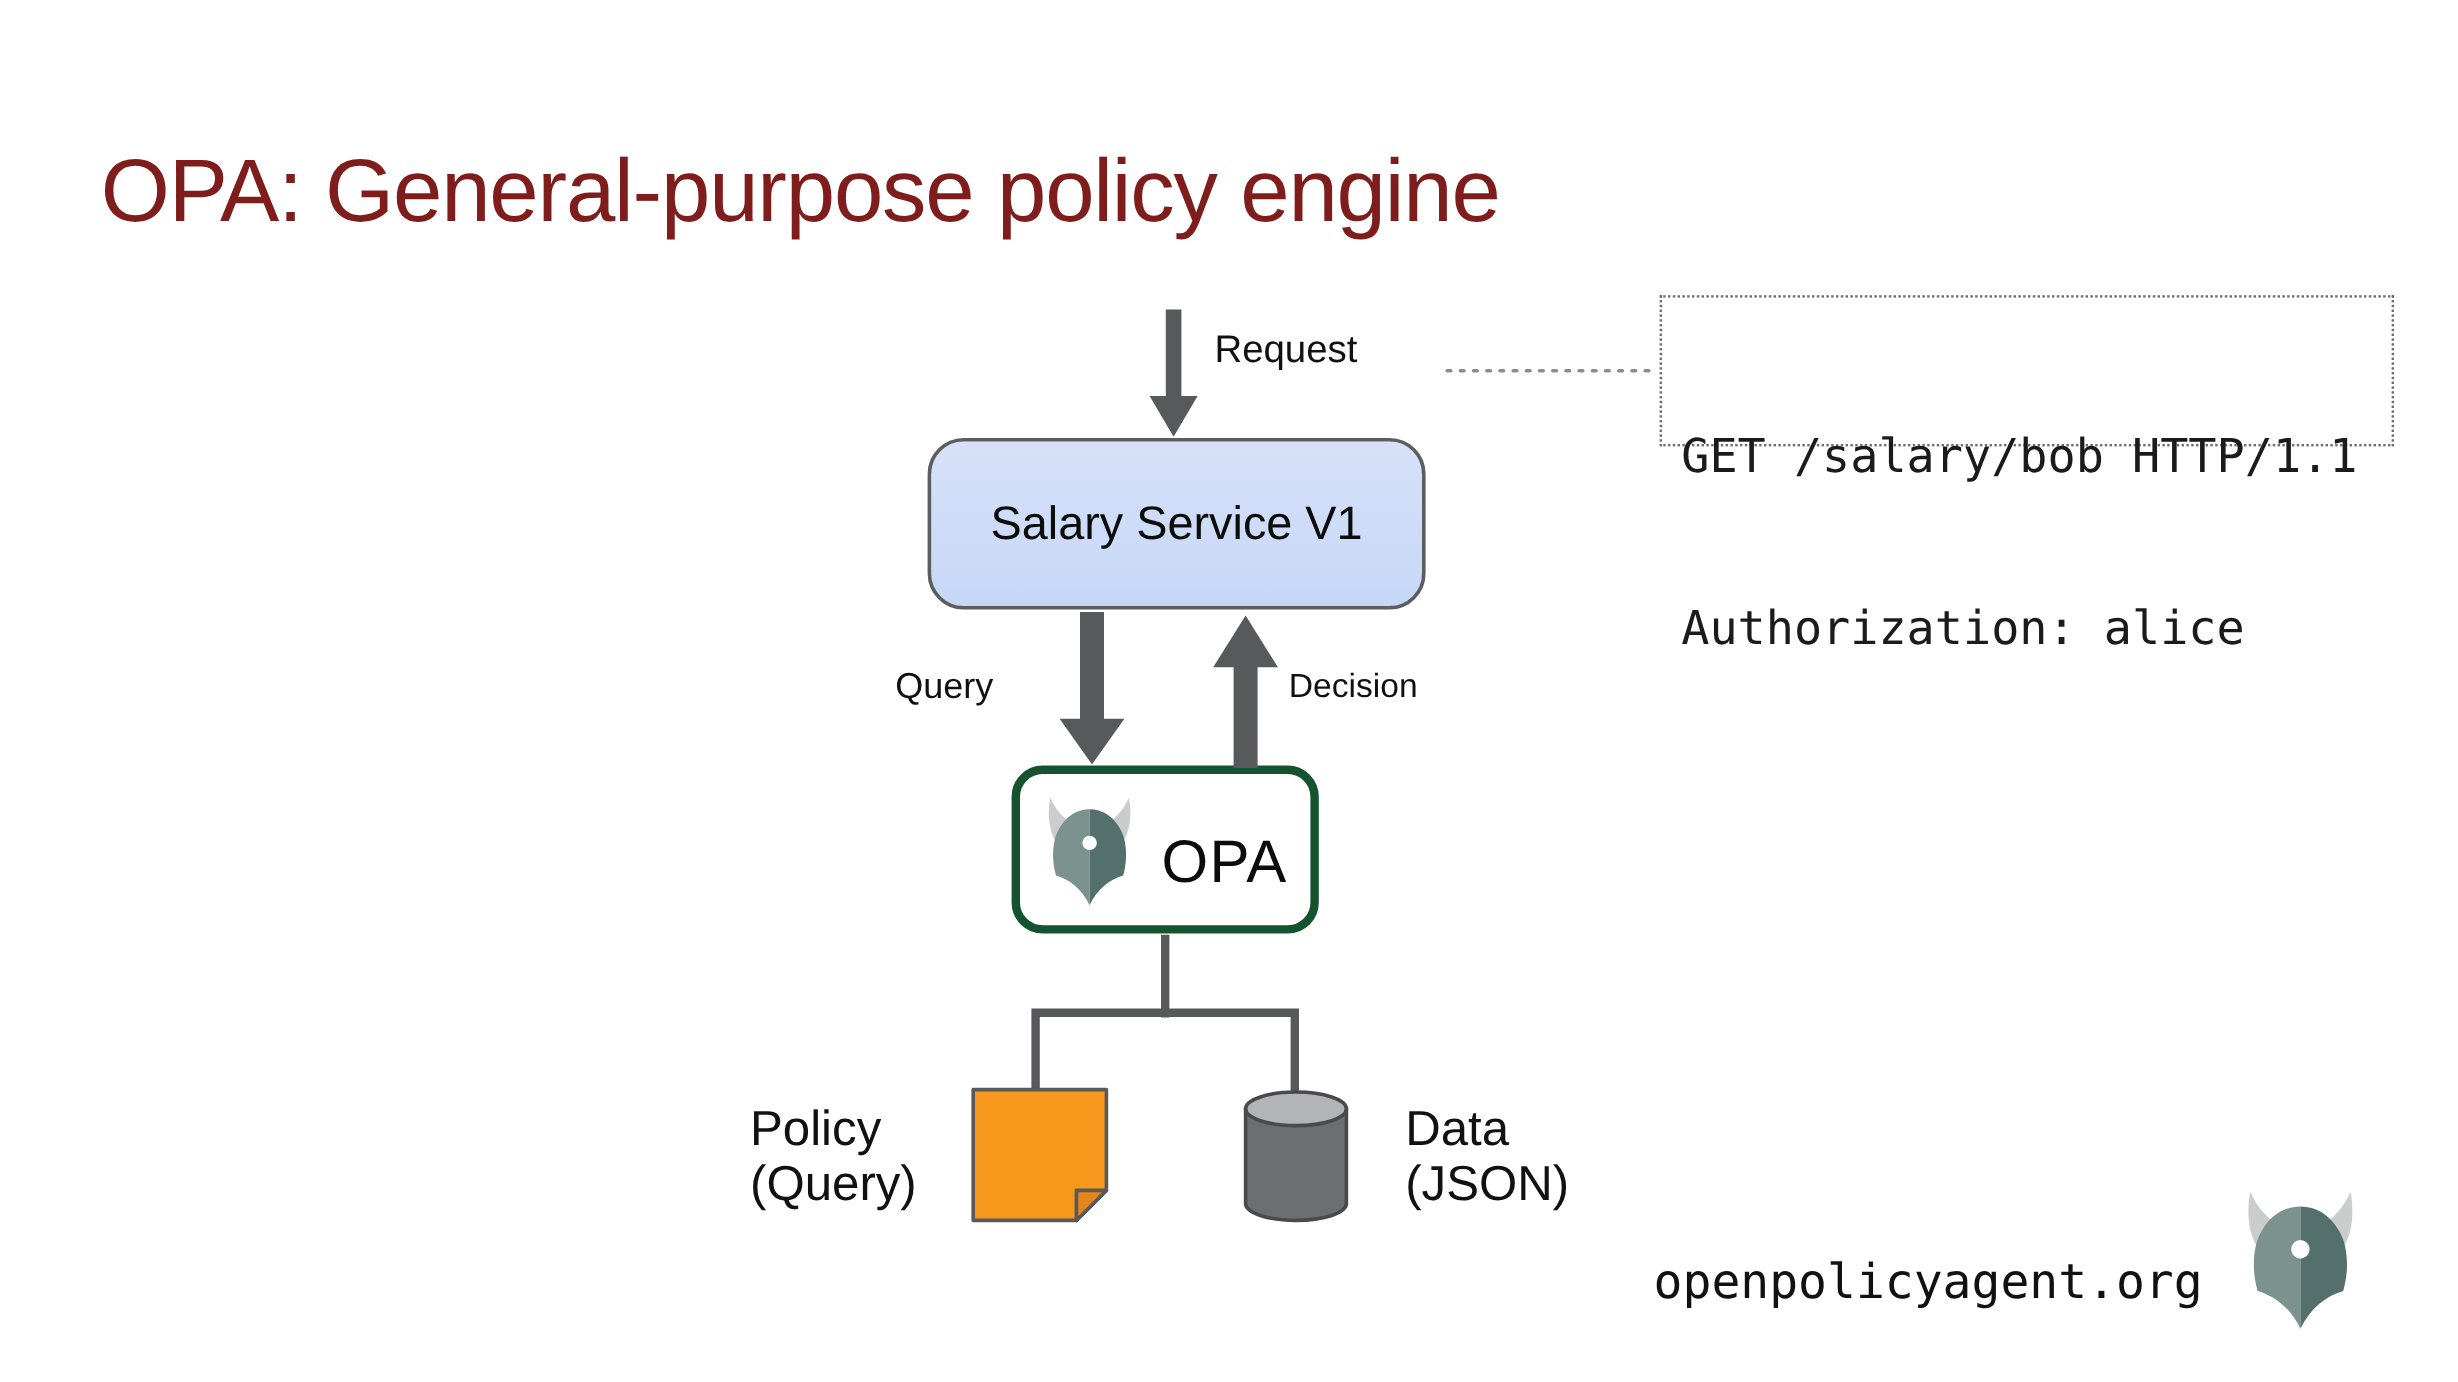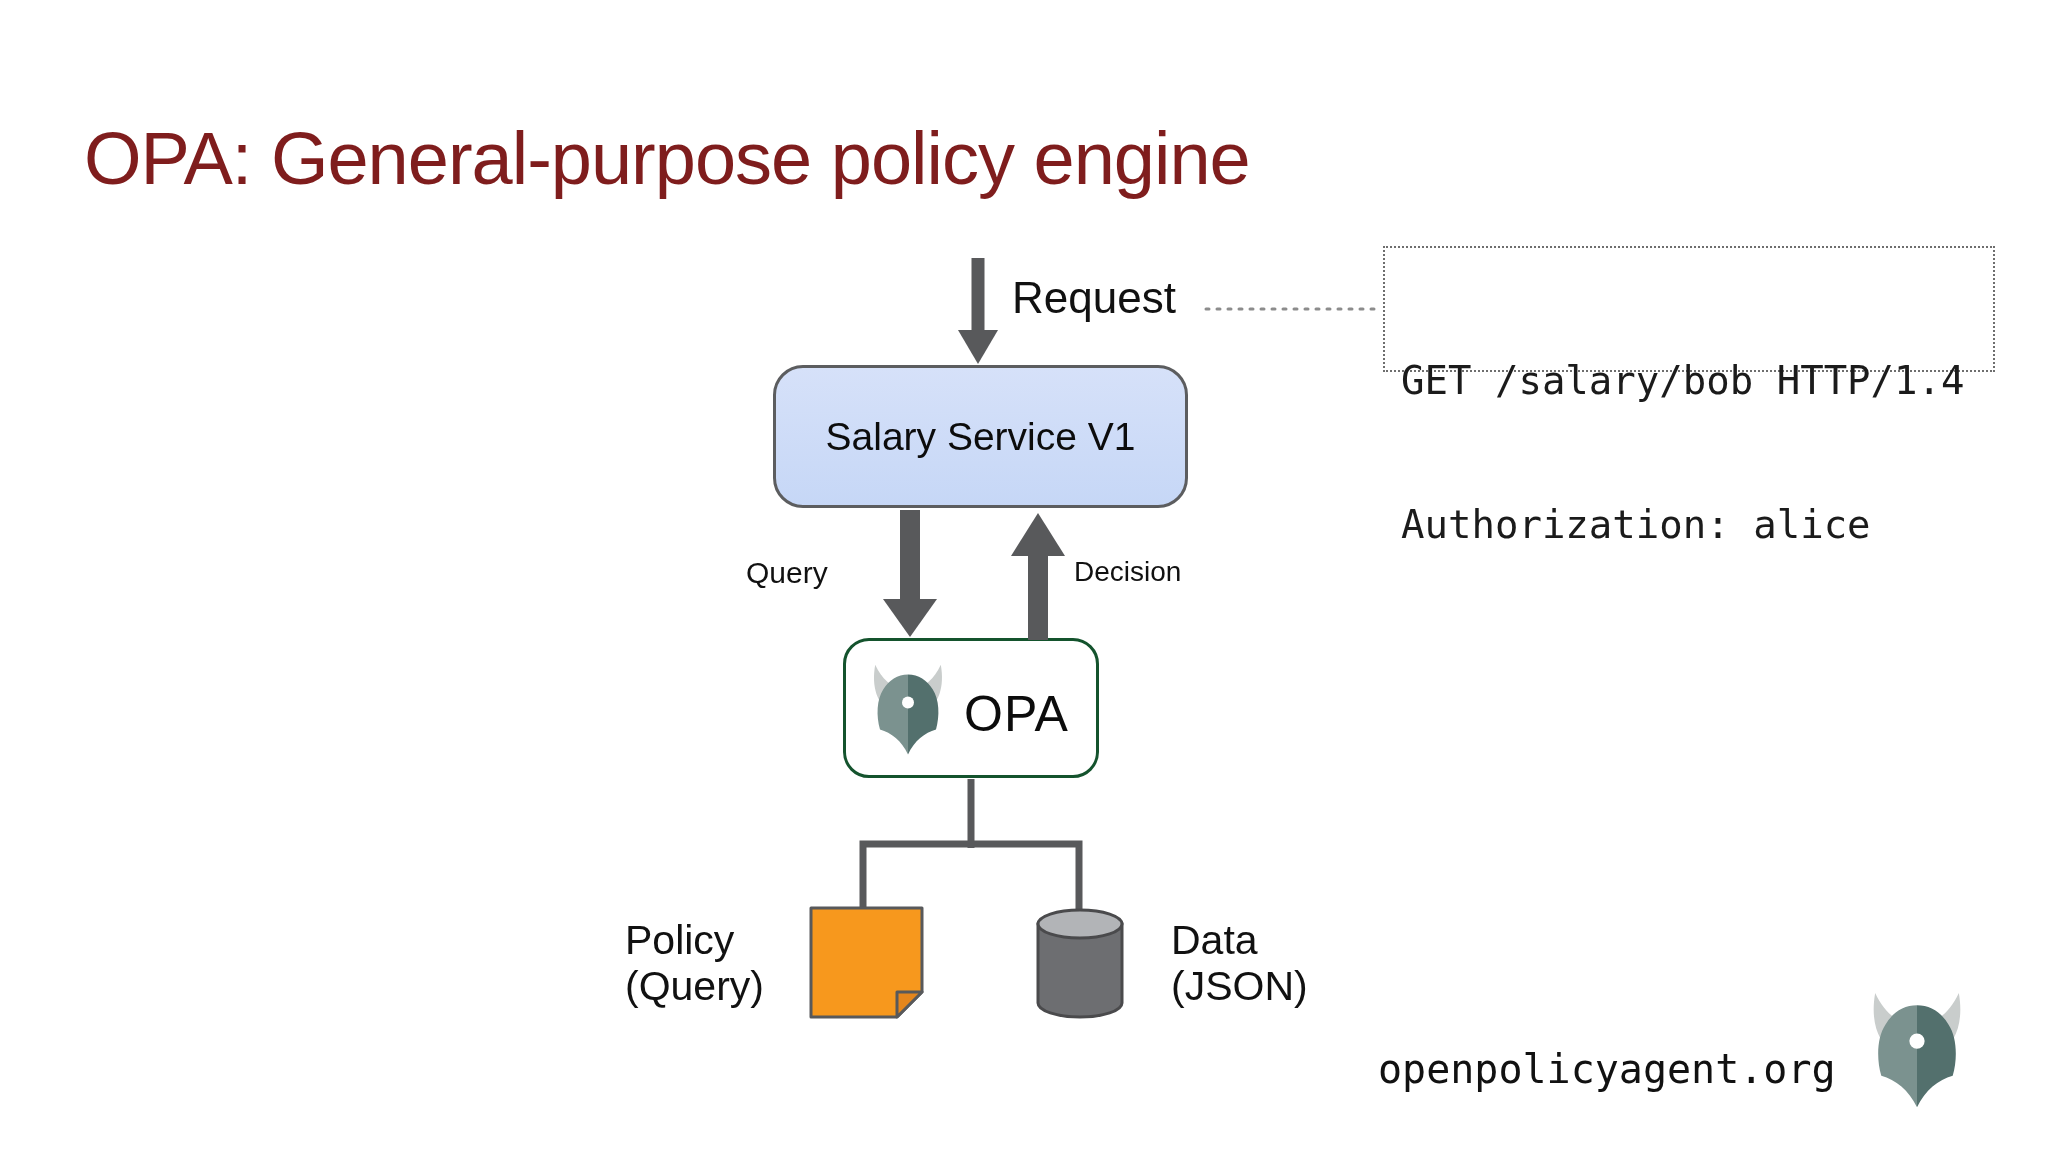--- a/index.html
+++ b/index.html
@@ -6,21 +6,21 @@
   #slide{
     position:relative;width:2048px;height:1152px;background:#ffffff;overflow:hidden;
     font-family:"Liberation Sans",sans-serif;color:#0f0f0f;
   }
   .abs{position:absolute;}
   .title{
     left:84px;top:118px;font-size:74px;line-height:1.1;font-weight:400;
     letter-spacing:-1px;color:#7f1d1d;white-space:nowrap;
   }
   .label{white-space:nowrap;color:#111;}
-  .request-label{left:1012px;top:273px;font-size:44px;}
+  .request-label{left:1012px;top:273px;font-size:32px;}
   .query-label{left:746px;top:556px;font-size:30px;}
   .decision-label{left:1074px;top:556px;font-size:28px;}
   .two-line{width:165px;text-align:left;font-size:41px;line-height:46px;color:#111;}
   .policy-label{left:625px;top:917px;}
   .data-label{left:1171px;top:917px;}
   .code-box{
     left:1383px;top:246px;width:612px;height:126px;box-sizing:border-box;
     border:2px dotted #6e6e6e;background:#ffffff;
     padding:13px 0 0 16px;
     font-family:"DejaVu Sans Mono",monospace;font-size:39px;line-height:48px;
@@ -28,21 +28,21 @@
   }
   .service-box{
     left:773px;top:365px;width:415px;height:143px;box-sizing:border-box;
     background:linear-gradient(180deg,#d6e1f9 0%,#c6d7f6 100%);
     border:3px solid #5c5d5f;border-radius:30px;
     display:flex;align-items:center;justify-content:center;
     font-size:39px;color:#0c0c0c;
   }
   .opa-box{
     left:843px;top:638px;width:256px;height:140px;box-sizing:border-box;
-    background:#ffffff;border:3px solid #14532d;border-radius:26px;
+    background:#ffffff;border:7px solid #14532d;border-radius:26px;
   }
   .opa-box .opa-text{
     position:absolute;left:118px;top:44px;font-size:50px;letter-spacing:1px;color:#0c0c0c;
   }
   .footer-site{
     left:1378px;top:1046px;font-family:"DejaVu Sans Mono",monospace;
     font-size:40px;color:#111;white-space:nowrap;
   }
   svg.overlay{position:absolute;left:0;top:0;pointer-events:none;}
 </style>
@@ -55,21 +55,21 @@
 
   <div class="abs service-box">
     <span>Salary Service V1</span>
   </div>
 
   <div class="abs opa-box">
     <span class="opa-text">OPA</span>
   </div>
 
   <div class="abs code-box">
-    <div>GET /salary/bob HTTP/1.4</div>
+    <div>GET /salary/bob HTTP/1.1</div>
     <div>Authorization: alice</div>
   </div>
 
   <div class="abs label request-label">Request</div>
   <div class="abs label query-label">Query</div>
   <div class="abs label decision-label">Decision</div>
 
   <div class="abs two-line policy-label">
     <div>Policy</div>
     <div>(Query)</div>

